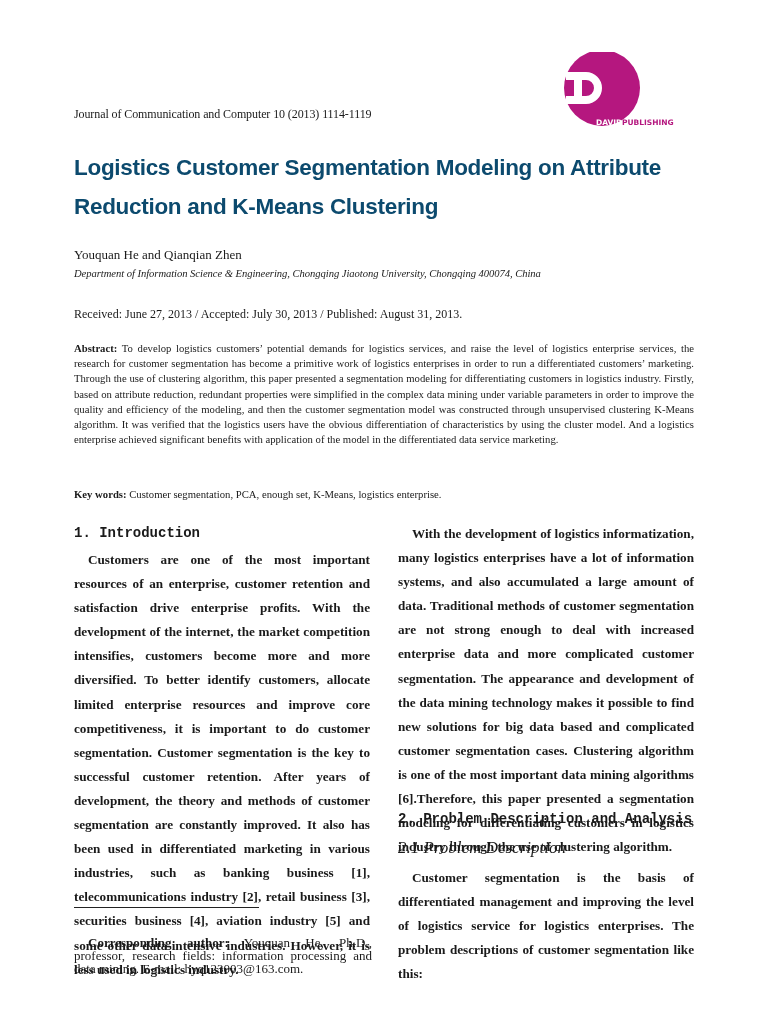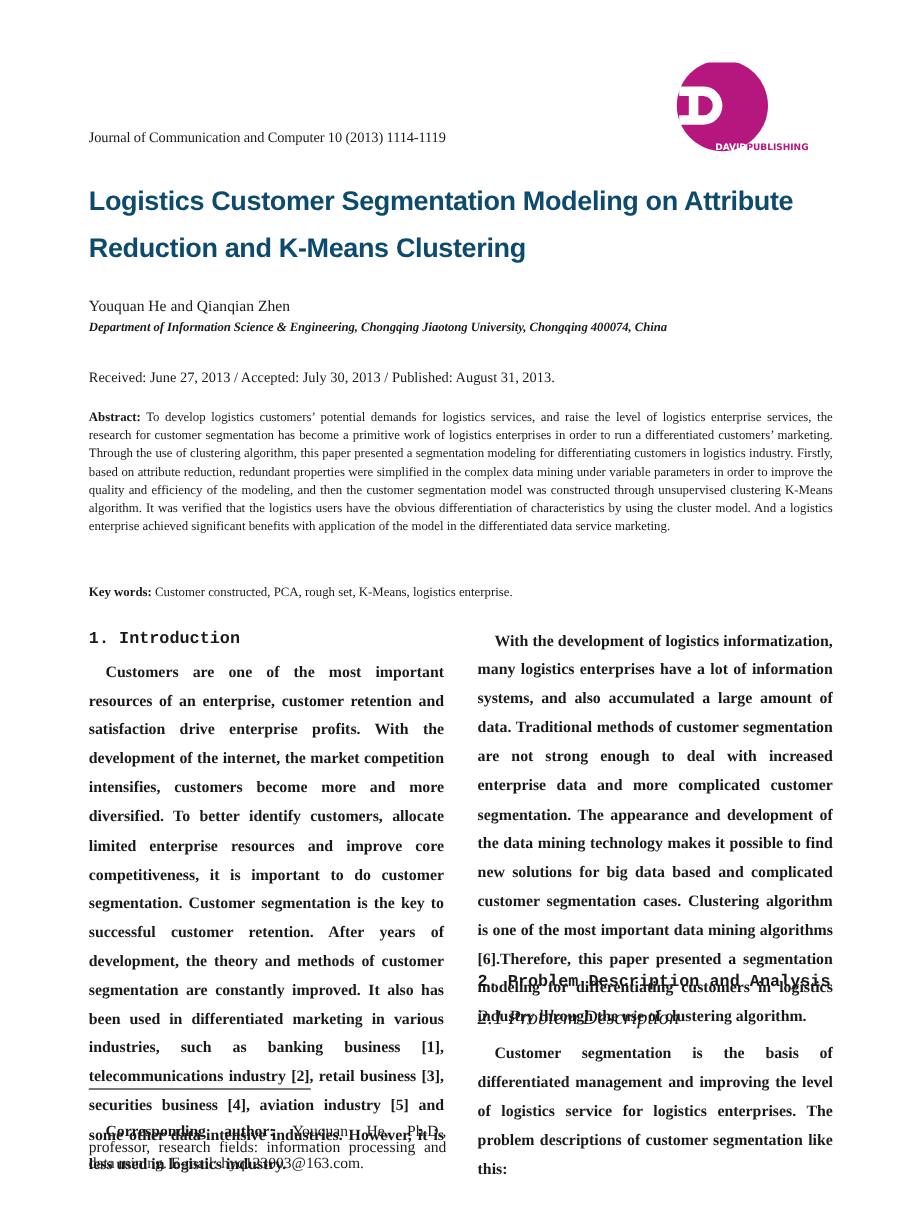--- a/index.html
+++ b/index.html
@@ -2,21 +2,21 @@
 <html><head>
 <meta charset="utf-8">
 <style>
   html, body { margin:0; padding:0; background:#ffffff; }
   body { width:768px; height:1024px; position:relative; overflow:hidden; color:#1a1a1a; font-family:"Liberation Serif", serif; }
   .abs { position:absolute; }
   .journal { left:74px; top:91px; font-size:12px; letter-spacing:-0.1px;margin-top:16px; }
   .logo { left:562px; top:52px; width:140px; height:80px; }
   .title { left:74px; top:148px; width:680px; font-family:"Liberation Sans", sans-serif; font-weight:bold; font-size:22.5px; line-height:39px; letter-spacing:-0.3px; color:#0c4a6e; }
   .authors { left:74px; top:247px; font-size:13px; }
-  .affil { left:74px; top:268px; font-size:10.6px; font-style:italic; letter-spacing:-0.05px;font-weight:bold; }
+  .affil { left:74px; top:268px; font-size:10.6px; font-style:italic; letter-spacing:-0.05px; }
   .dates { left:74px; top:307px; font-size:12px; }
   .abstract { left:74px; top:341px; width:620px; font-size:10.7px; line-height:15.2px; text-align:justify; text-align-last:left; }
   .abstract b, .keywords b { font-weight:bold; }
   .keywords { left:74px; top:488px; font-size:10.7px; }
   .col { width:296px; font-size:13.2px; line-height:24.1px; text-align:justify; }
   .col p { margin:0; text-indent:14px;font-weight:bold; }
   h2.sec { margin:0; font-size:14px; font-weight:bold; line-height:22px;font-family:Liberation Mono, monospace; }
   .sec1 { left:74px; top:522px; }
   .intro-body { left:74px; top:548px; }
   .right-p1 { left:398px; top:522px; }
@@ -47,21 +47,21 @@
 <div class="abs affil">Department of Information Science &amp; Engineering, Chongqing Jiaotong University, Chongqing 400074, China</div>
 <div class="abs dates">Received: June 27, 2013 / Accepted: July 30, 2013 / Published: August 31, 2013.</div>
 
 <div class="abs abstract">
   <b>Abstract:</b>
   <span>To develop logistics customers’ potential demands for logistics services, and raise the level of logistics enterprise services, the research for customer segmentation has become a primitive work of logistics enterprises in order to run a differentiated customers’ marketing. Through the use of clustering algorithm, this paper presented a segmentation modeling for differentiating customers in logistics industry. Firstly, based on attribute reduction, redundant properties were simplified in the complex data mining under variable parameters in order to improve the quality and efficiency of the modeling, and then the customer segmentation model was constructed through unsupervised clustering K-Means algorithm. It was verified that the logistics users have the obvious differentiation of characteristics by using the cluster model. And a logistics enterprise achieved significant benefits with application of the model in the differentiated data service marketing.</span>
 </div>
 
 <div class="abs keywords">
   <b>Key words:</b>
-  <span>Customer constructed, PCA, rough set, K-Means, logistics enterprise.</span>
+  <span>Customer segmentation, PCA, enough set, K-Means, logistics enterprise.</span>
 </div>
 
 <h2 class="abs sec sec1">1. Introduction</h2>
 <div class="abs col intro-body">
   <p>Customers are one of the most important resources of an enterprise, customer retention and satisfaction drive enterprise profits. With the development of the internet, the market competition intensifies, customers become more and more diversified. To better identify customers, allocate limited enterprise resources and improve core competitiveness, it is important to do customer segmentation. Customer segmentation is the key to successful customer retention. After years of development, the theory and methods of customer segmentation are constantly improved. It also has been used in differentiated marketing in various industries, such as banking business [1], telecommunications industry [2], retail business [3], securities business [4], aviation industry [5] and some other data-intensive industries. However, it is less used in logistics industry.</p>
 </div>
 
 <div class="abs col right-p1">
   <p>With the development of logistics informatization, many logistics enterprises have a lot of information systems, and also accumulated a large amount of data. Traditional methods of customer segmentation are not strong enough to deal with increased enterprise data and more complicated customer segmentation. The appearance and development of the data mining technology makes it possible to find new solutions for big data based and complicated customer segmentation cases. Clustering algorithm is one of the most important data mining algorithms [6].Therefore, this paper presented a segmentation modeling for differentiating customers in logistics industry through the use of clustering algorithm.</p>
 </div>

